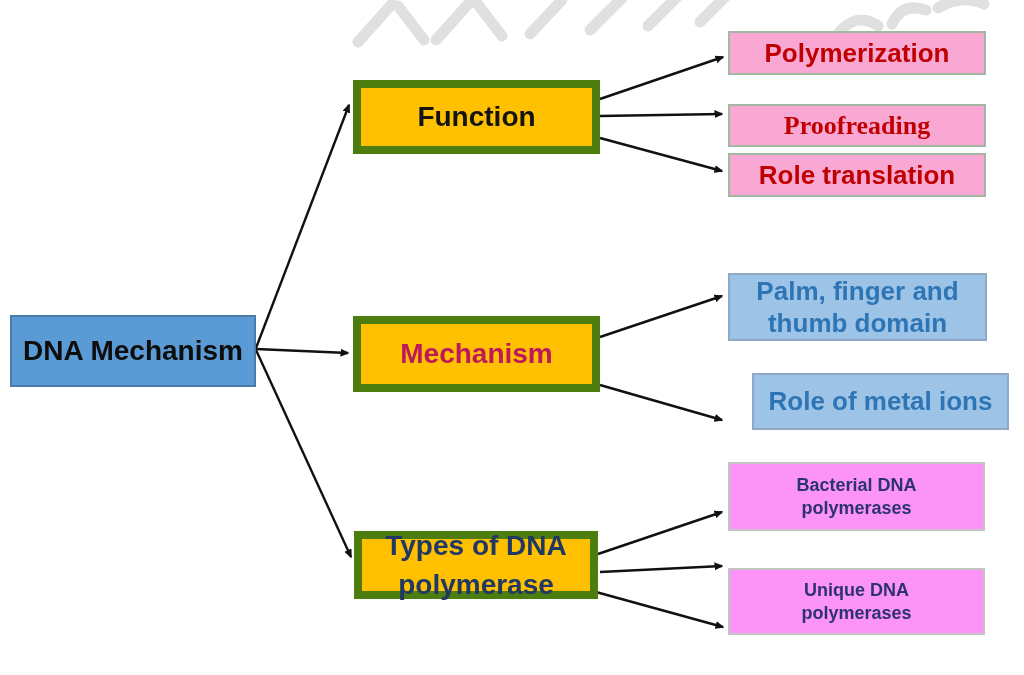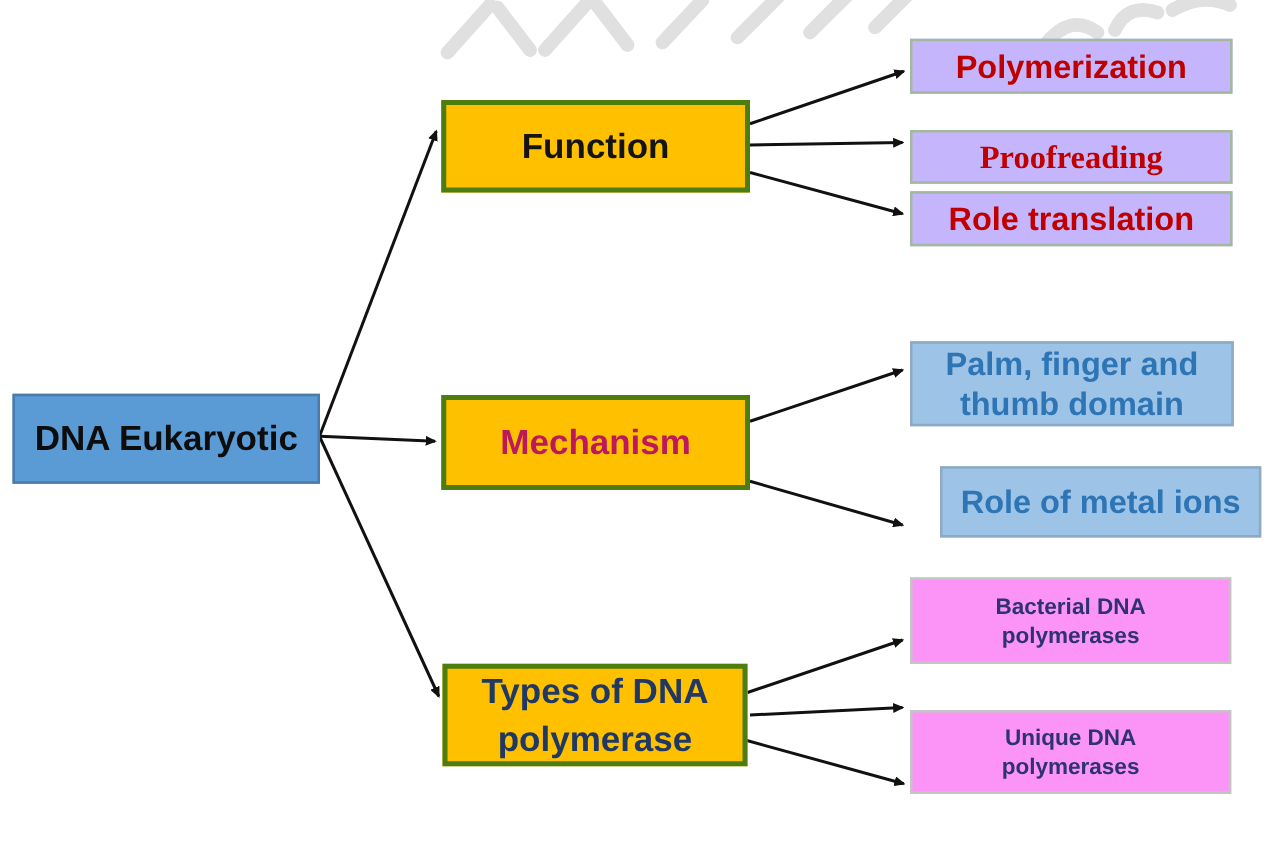--- a/index.html
+++ b/index.html
@@ -34,30 +34,30 @@
   .node-root {
     left: 10px; top: 315px; width: 246px; height: 72px;
     background: #5b9bd5;
     border: 2px solid #4a7cab;
     color: #0d0d0d;
     font-size: 28px;
   }
   
   .node-branch {
     background: #ffc000;
-    border: 4px solid #4d7c0f;
+    border: 8px solid #4d7c0f;
     font-size: 28px;
     line-height: 1.4;
   }
   .node-function  { left: 353px; top: 80px;  width: 247px; height: 74px; color: #141414; }
   .node-mechanism { left: 353px; top: 316px; width: 247px; height: 76px; color: #be185d; }
-  .node-types     { left: 354px; top: 531px; width: 244px; height: 82px; color: #1f3864; padding: 0 14px; }
+  .node-types     { left: 354px; top: 531px; width: 244px; height: 68px; color: #1f3864; padding: 0 14px; }
   
   .node-green {
-    background: #c4b5fd;
+    background: #f9a8d4;
     border: 2px solid #a3b8a0;
     color: #c00000;
     font-size: 26px;
   }
   .node-poly  { left: 728px; top: 31px;  width: 258px; height: 44px; }
   .node-proof { left: 728px; top: 104px;  width: 258px; height: 43px; font-family: Liberation Serif, serif; }
   .node-nick  { left: 728px; top: 153px; width: 258px; height: 44px; }
   
   .node-blue {
     background: #9dc3e6;
@@ -119,21 +119,21 @@
       <line x1="600" y1="337" x2="722" y2="296" marker-end="url(#ah)"></line>
       <line x1="600" y1="385" x2="722" y2="420" marker-end="url(#ah)"></line>
 
       <line x1="598" y1="554" x2="722" y2="512" marker-end="url(#ah)"></line>
       <line x1="600" y1="572" x2="722" y2="566" marker-end="url(#ah)"></line>
       <line x1="596" y1="592" x2="723" y2="627" marker-end="url(#ah)"></line>
     </g>
   </svg>
 
   <div class="node node-root">
-    <span>DNA Eukaryotic</span>
+    <span>DNA Mechanism</span>
   </div>
 
   <div class="node node-branch node-function">
     <span>Function</span>
   </div>
   <div class="node node-branch node-mechanism">
     <span>Mechanism</span>
   </div>
   <div class="node node-branch node-types">
     <span>Types of DNA polymerase</span>

